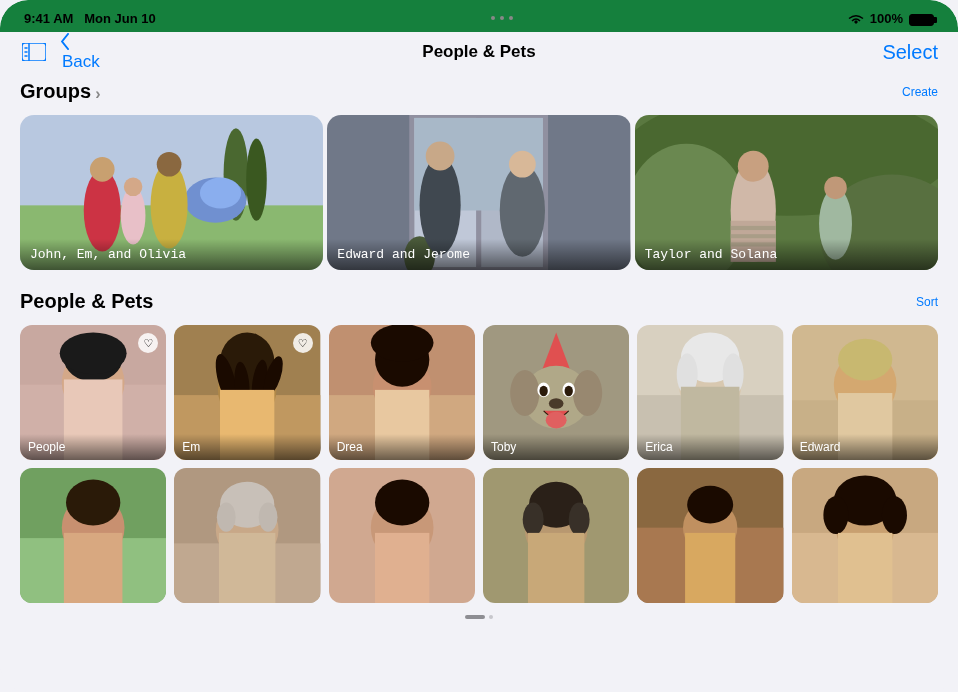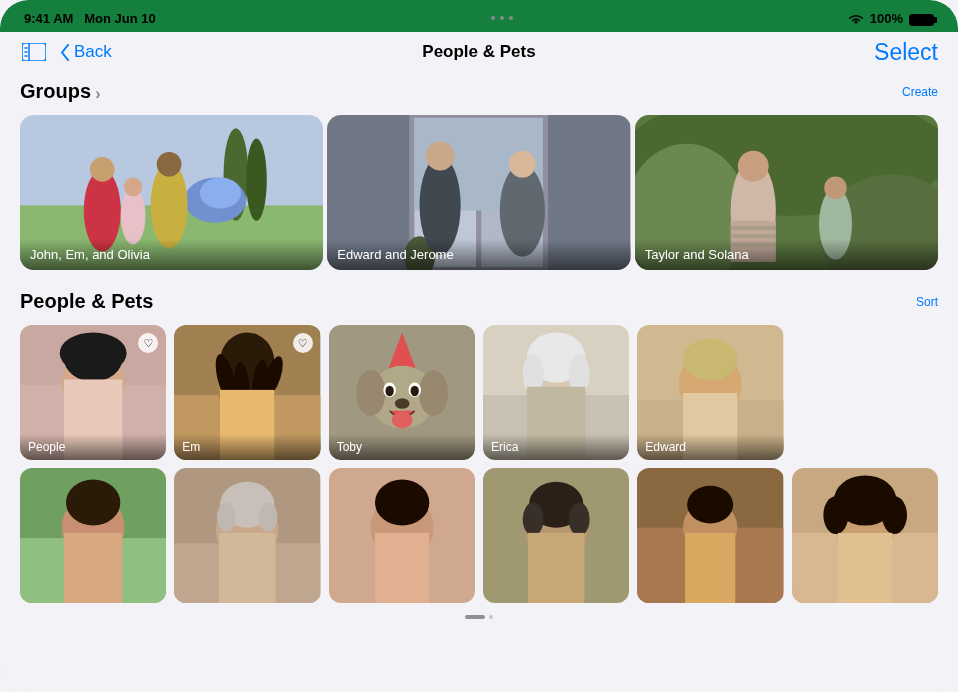--- a/index.html
+++ b/index.html
@@ -102,39 +102,40 @@
     .sidebar-toggle {
       width: 28px;
       height: 22px;
       display: flex;
       align-items: center;
       justify-content: center;
     }
 
     .back-btn {
       display: flex;
-      align-items: center;
+      align-items: flex-start;
       gap: 2px;
       color: #007aff;
       font-size: 17px;
       cursor: pointer;
+      flex-direction: column;
     }
 
     .nav-title {
       font-size: 17px;
       font-weight: 600;
       color: #000;
       position: absolute;
       left: 50%;
       transform: translateX(-50%);
     }
 
     .select-btn {
       color: #007aff;
-      font-size: 23px;
+      font-size: 20px;
       cursor: pointer;
     }
 
     
     .content {
       padding: 0 20px;
       overflow: hidden;
     }
 
     
@@ -169,20 +170,21 @@
       font-size: 12px;
       cursor: pointer;
     }
 
     
     .groups-grid {
       display: grid;
       grid-template-columns: repeat(3, 1fr);
       gap: 4px;
       margin-bottom: 20px;
+      font-family: Liberation Mono, monospace;
     }
 
     .group-card {
       border-radius: 14px;
       overflow: hidden;
       position: relative;
       height: 155px;
       cursor: pointer;
     }
 
@@ -441,20 +443,31 @@
           <ellipse cx="50" cy="55" rx="8" ry="25" fill="#1a0a00" transform="rotate(-15 50 55)"></ellipse>
           <ellipse cx="65" cy="60" rx="7" ry="22" fill="#1a0a00" transform="rotate(-5 65 60)"></ellipse>
           <ellipse cx="82" cy="58" rx="7" ry="22" fill="#1a0a00" transform="rotate(8 82 58)"></ellipse>
           <ellipse cx="95" cy="52" rx="7" ry="20" fill="#1a0a00" transform="rotate(18 95 52)"></ellipse>
           <rect x="44" y="65" width="52" height="70" fill="#e8b870"></rect>
         </svg>
         <div class="heart-icon">♡</div>
         <div class="person-label">Em</div>
       </div>
 
+      <div class="person-card">
+        <svg width="100%" height="100%" viewBox="0 0 140 135" preserveAspectRatio="xMidYMid slice">
+          <rect width="140" height="135" fill="#c09070"></rect>
+          <rect y="70" width="140" height="65" fill="#d0a880"></rect>
+          <ellipse cx="70" cy="62" rx="28" ry="30" fill="#c89070"></ellipse>
+          <ellipse cx="70" cy="36" rx="26" ry="26" fill="#1a0a00"></ellipse>
+          <ellipse cx="70" cy="20" rx="30" ry="18" fill="#1a0a00"></ellipse>
+          <rect x="44" y="65" width="52" height="70" fill="#e8c8a0"></rect>
+        </svg>
+        <div class="person-label">Drea</div>
+      </div>
 
       <div class="person-card">
         <svg width="100%" height="100%" viewBox="0 0 140 135" preserveAspectRatio="xMidYMid slice">
           <rect width="140" height="135" fill="#a09880"></rect>
 
           <polygon points="70,10 55,50 85,50" fill="#e05050"></polygon>
           <line x1="70" y1="10" x2="70" y2="10" stroke="#fff" stroke-width="1"></line>
           <rect x="55" y="48" width="30" height="4" fill="#f0b050"></rect>
 
           <ellipse cx="70" cy="72" rx="32" ry="30" fill="#b0a888"></ellipse>

